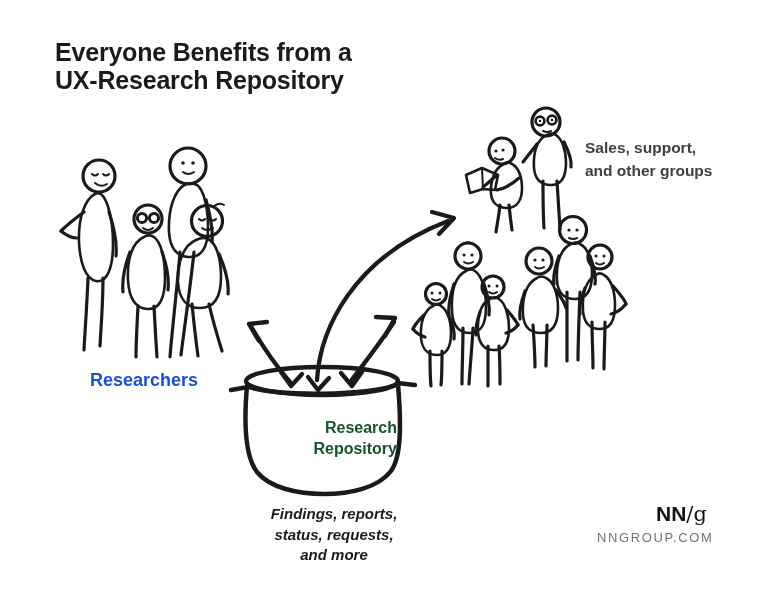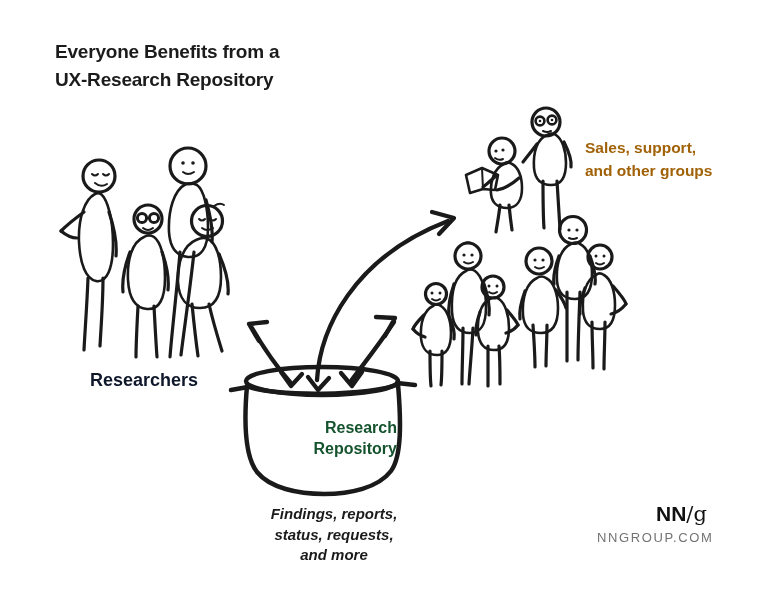--- a/index.html
+++ b/index.html
@@ -1,20 +1,20 @@
 <!DOCTYPE html>
 <html><head>
 <meta charset="utf-8">
 <style>
   html,body{margin:0;padding:0;background:#fff;}
   .canvas{position:relative;width:768px;height:591px;background:#ffffff;overflow:hidden;
           font-family:"Liberation Sans",sans-serif;color:#1b1b1b;}
   .canvas svg{position:absolute;left:0;top:0;}
   .txt{position:absolute;white-space:pre-line;}
-  .title{left:55px;top:38px;font-size:19px;font-weight:700;line-height:28px;letter-spacing:-0.2px;color:#1b1b1b;}
+  .title{left:55px;top:38px;font-size:25px;font-weight:700;line-height:28px;letter-spacing:-0.2px;color:#1b1b1b;}
   .lab{font-weight:700;}
   .lab-researchers{left:90px;top:370px;font-size:18px;}
   .lab-sales{left:585px;top:136px;font-size:15.5px;line-height:23px;}
   .lab-product{left:646px;top:272px;font-size:16px;line-height:23px;}
   .pot-label{left:247px;top:417px;width:150px;text-align:right;font-size:16px;line-height:21px;font-weight:700;color:#14532d;}
   .caption{left:244px;top:504px;width:180px;text-align:center;font-size:15px;line-height:20.5px;
            font-weight:700;font-style:italic;color:#1b1b1b;}
   .logo{position:absolute;left:656px;top:502px;font-size:21px;font-weight:700;color:#111;}
   .logo .g{font-family:"DejaVu Serif",serif;font-weight:400;font-size:21px;}
   .site{position:absolute;left:597px;top:530px;font-size:13px;letter-spacing:1.6px;font-weight:400;}
@@ -208,23 +208,23 @@
   <g>
     <path class="ink arrow" d="M281,372 L291,386 L302,374"></path>
     <path class="ink arrow" d="M308,377 L318,390 L329,378"></path>
     <path class="ink arrow" d="M341,373 L352,386 L362,372"></path>
   </g>
 </svg>
 
   <div class="txt title">Everyone Benefits from a
 UX-Research Repository</div>
 
-  <div class="txt lab lab-researchers" style="color: #0f172a;">Researchers</div>
-
-  <div class="txt lab lab-sales" style="color: #a16207;">Sales, support,
+  <div class="txt lab lab-researchers" style="color: #1d4ed8;">Researchers</div>
+
+  <div class="txt lab lab-sales" style="color: #404040;">Sales, support,
 and other groups</div>
 
 
   <div class="txt pot-label">Research
 Repository</div>
 
   <div class="txt caption">Findings, reports,
 status, requests,
 and more</div>
 

